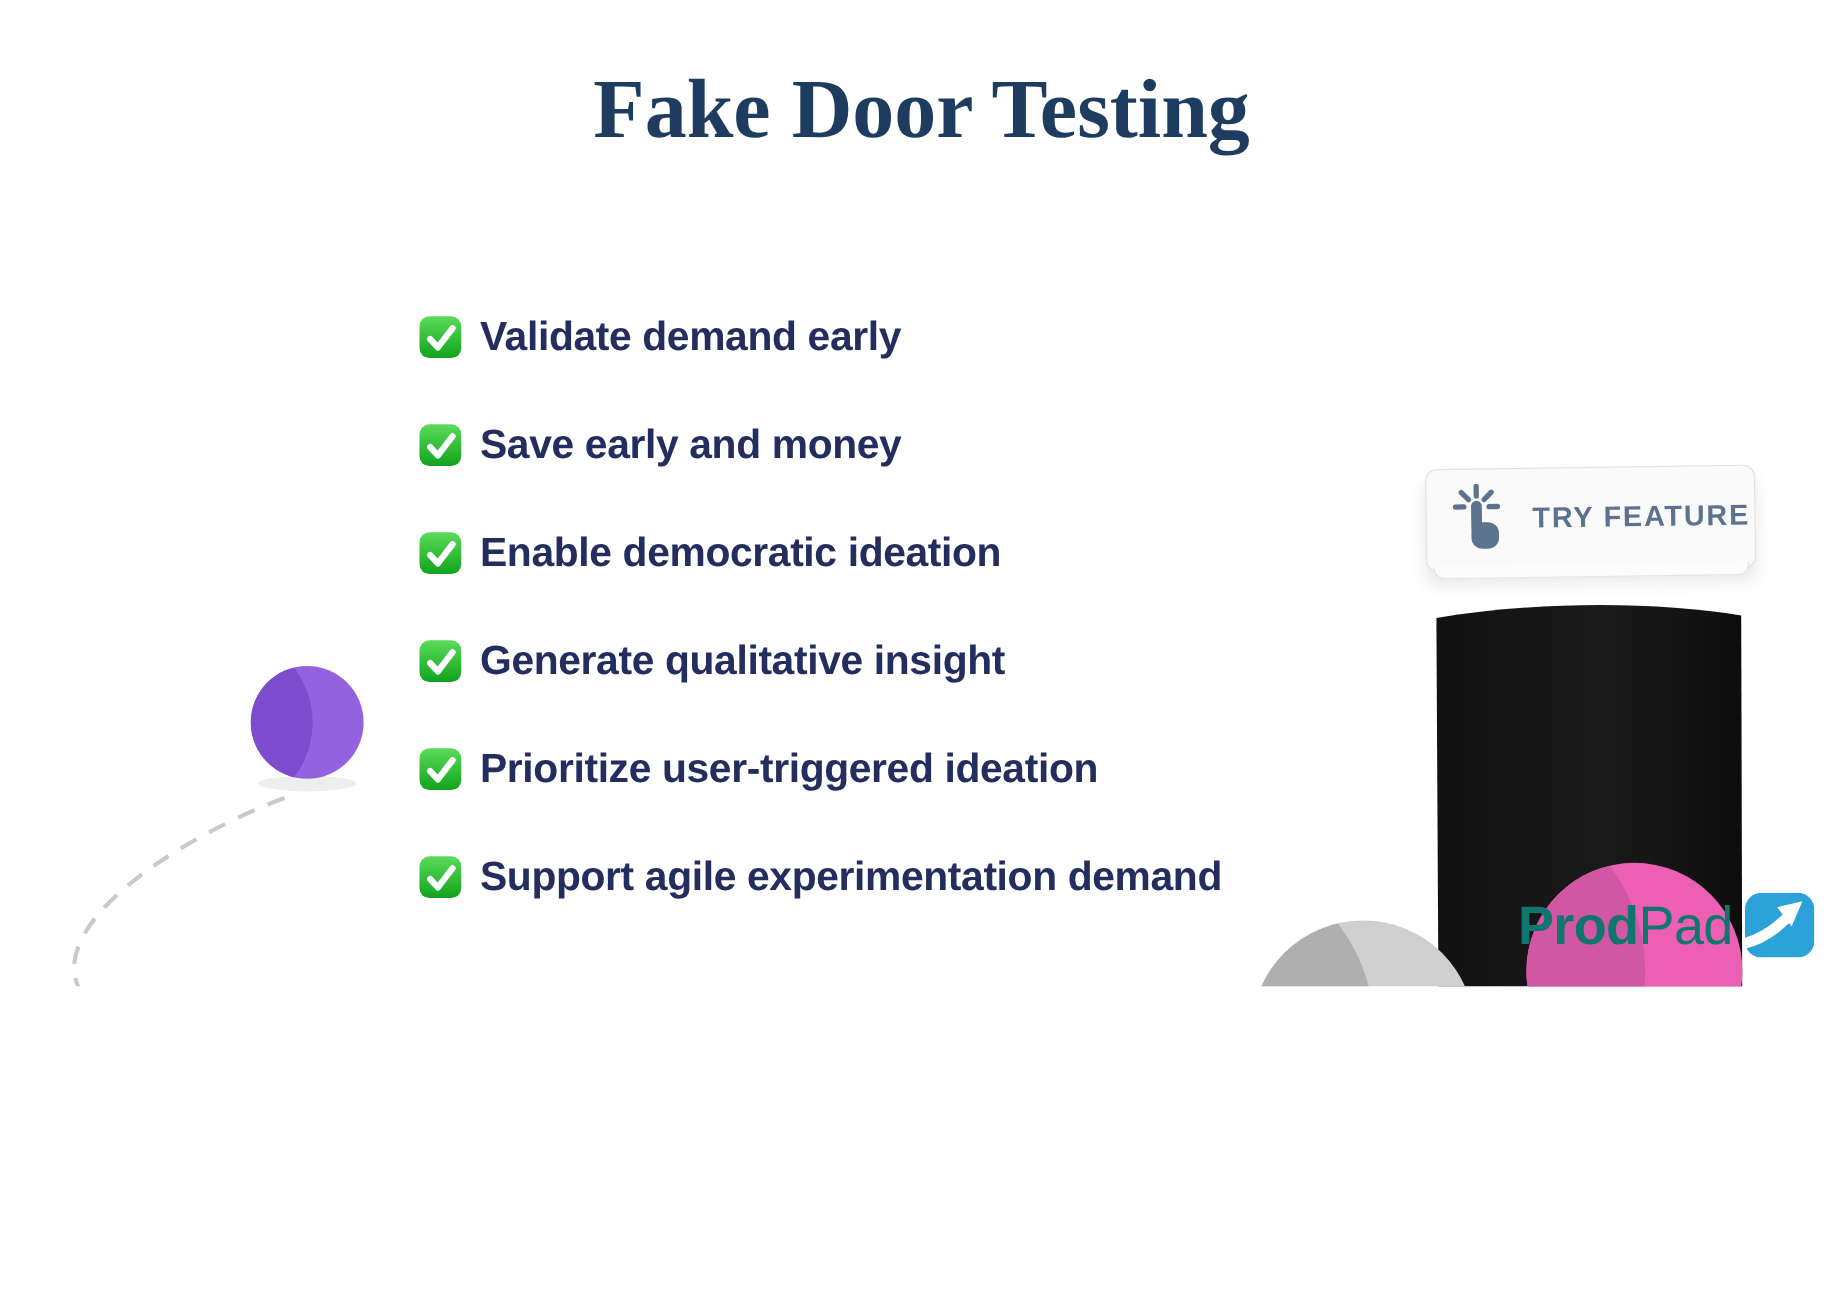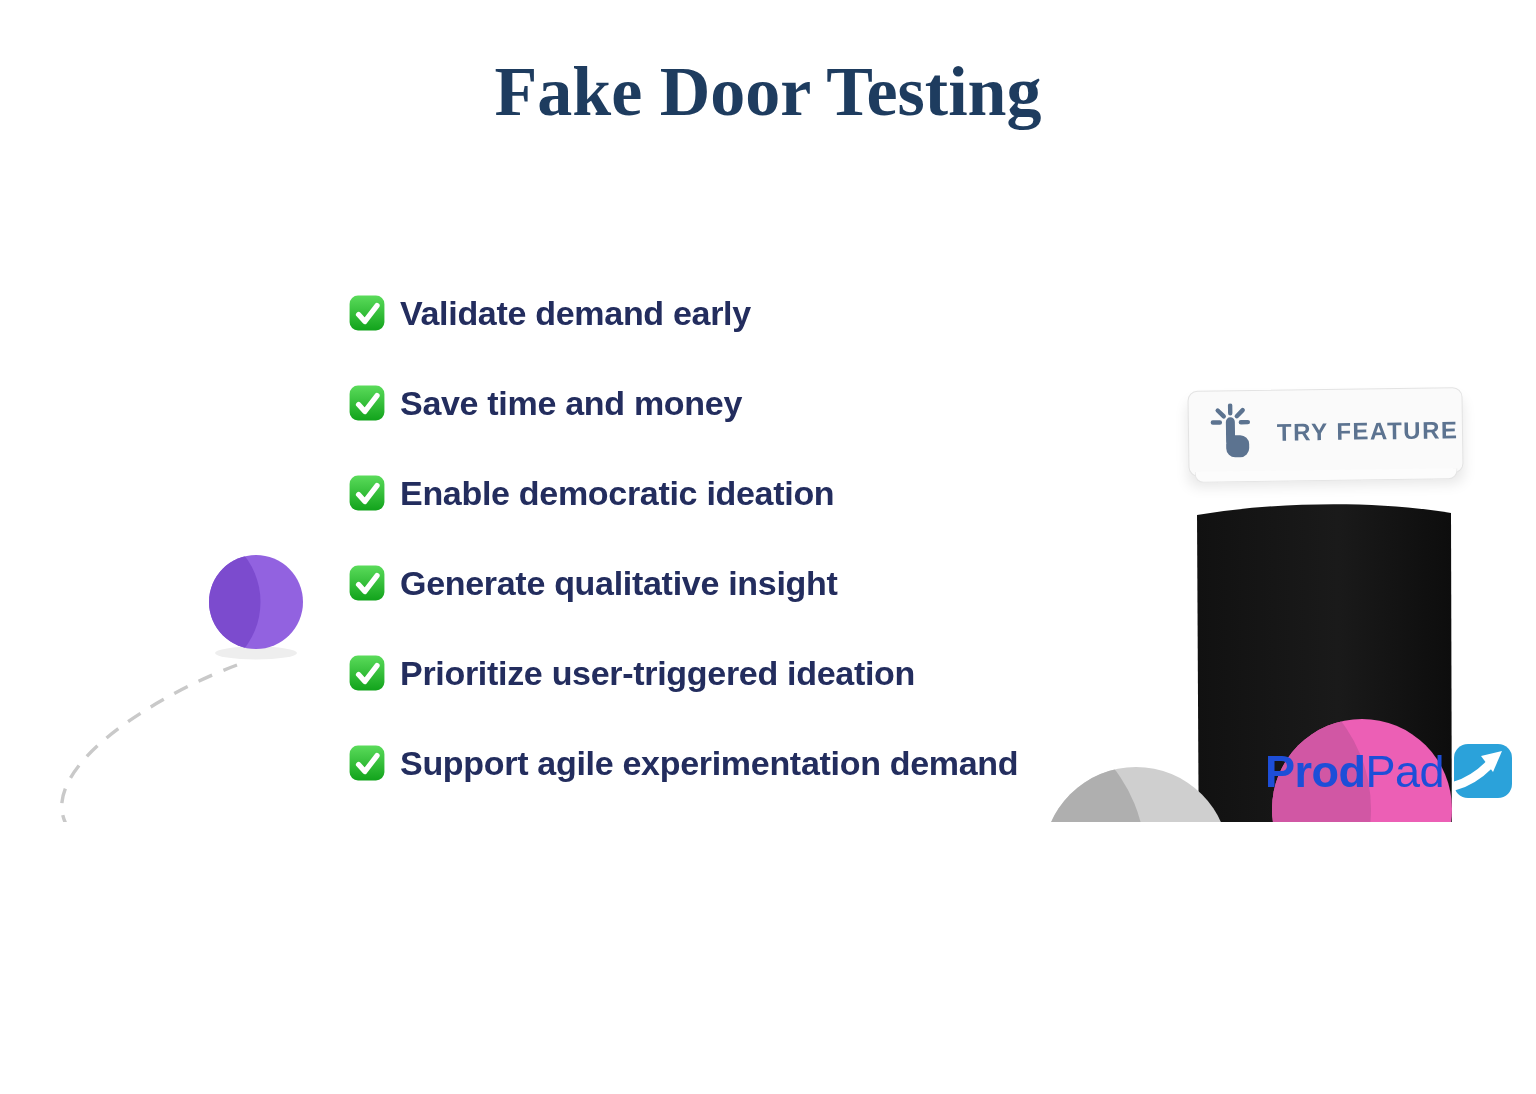--- a/index.html
+++ b/index.html
@@ -32,21 +32,20 @@
 
   
   .checklist {
     position: absolute;
     left: 348px;
     top: 259px;
     display: flex;
     flex-direction: column;
     gap: 46px;
     z-index: 4;
-    margin-top: 32px;
   }
   .check-row {
     display: flex;
     align-items: center;
     height: 44px;
     gap: 14px;
   }
   .check-icon {
     width: 38px;
     height: 38px;
@@ -117,21 +116,21 @@
     position: absolute;
     right: 24px;
     bottom: 24px;
     display: flex;
     align-items: center;
     z-index: 4;
   }
   .logo-text {
     font-size: 45px;
     letter-spacing: -0.5px;
-    color: #1d4ed8;
+    color: #0f766e;
     line-height: 1;
   }
   .logo-prod { font-weight: 700; }
   .logo-pad  { font-weight: 400; }
   .logo-mark { width: 58px; height: 54px; margin-left: 10px; }
   .logo-mark svg { width: 100%; height: 100%; display: block; }
 
   .defs-holder { position: absolute; width: 0; height: 0; overflow: hidden; }
 </style>
 </head>
@@ -202,21 +201,21 @@
       </span>
       <span class="check-label">Validate demand early</span>
     </div>
     <div class="check-row">
       <span class="check-icon">
         <svg viewBox="0 0 36 36">
             <rect x="1.5" y="1.5" width="33" height="33" rx="8" fill="url(#gchk)"></rect>
             <path d="M 10 19.5 L 16 26 L 27.5 11" fill="none" stroke="#ffffff" stroke-width="5" stroke-linecap="round" stroke-linejoin="round"></path>
           </svg>
       </span>
-      <span class="check-label">Save time and money</span>
+      <span class="check-label">Save early and money</span>
     </div>
     <div class="check-row">
       <span class="check-icon">
         <svg viewBox="0 0 36 36">
             <rect x="1.5" y="1.5" width="33" height="33" rx="8" fill="url(#gchk)"></rect>
             <path d="M 10 19.5 L 16 26 L 27.5 11" fill="none" stroke="#ffffff" stroke-width="5" stroke-linecap="round" stroke-linejoin="round"></path>
           </svg>
       </span>
       <span class="check-label">Enable democratic ideation</span>
     </div>

